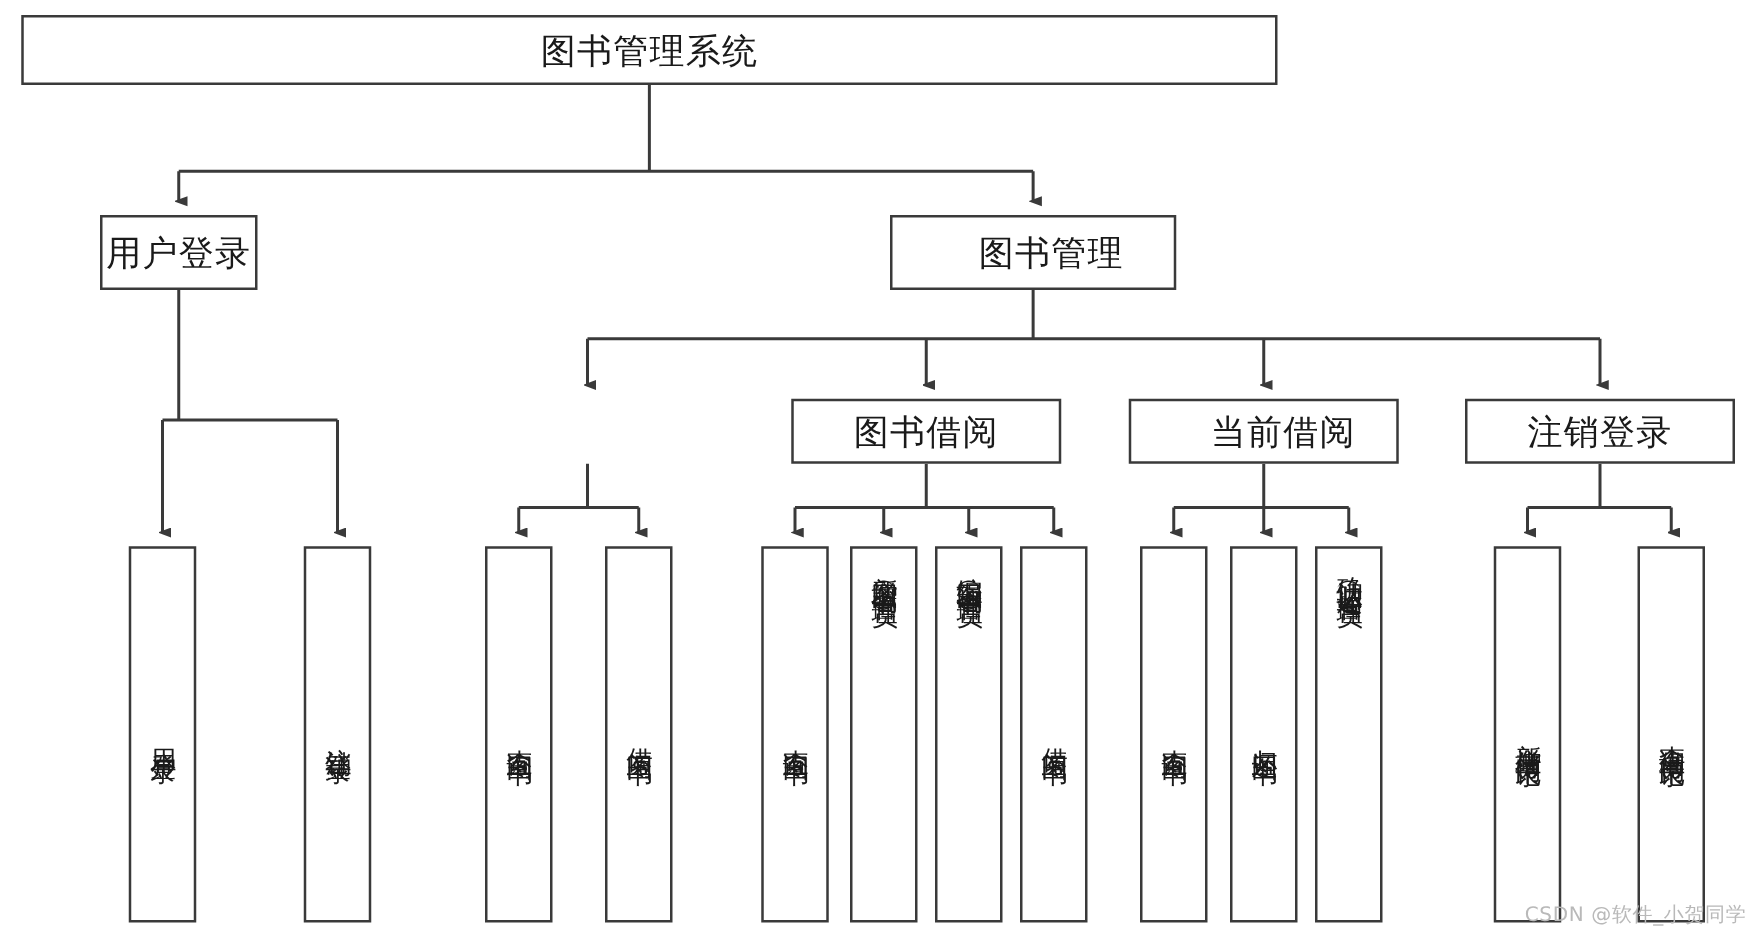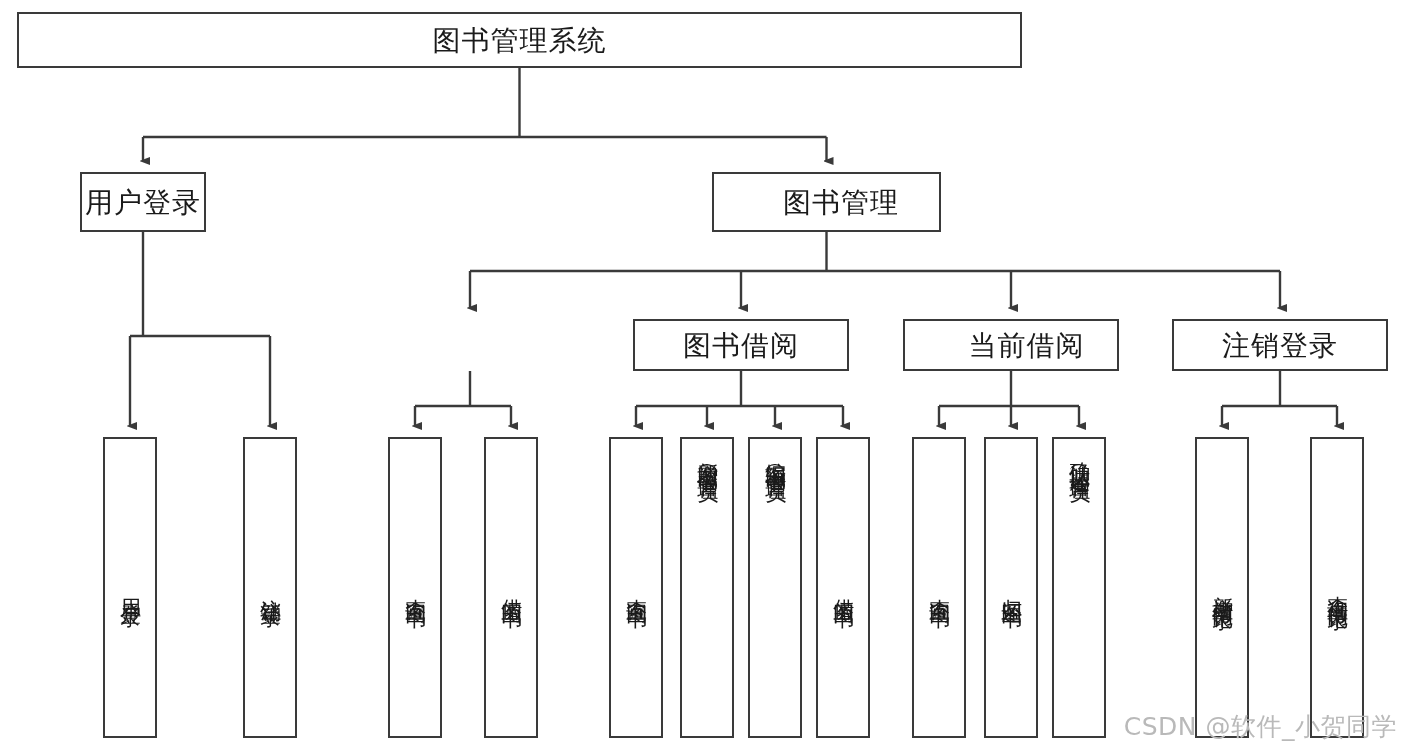--- a/index.html
+++ b/index.html
@@ -44,21 +44,21 @@
     letter-spacing:3px;
     white-space:nowrap;
   }
   .node.vert.center{align-items:center;}
   .node.vert.top{align-items:flex-start;}
 
   .watermark{
     position:absolute;
     right:8px;
     bottom:4px;
-    font-size:25px;
+    font-size:16px;
     color:#b9b9b9;
     letter-spacing:0.5px;
     white-space:nowrap;
   }
 </style>
 </head>
 <body>
 
 <div id="canvas">
   <svg class="lines" viewBox="0 0 1405 747">

